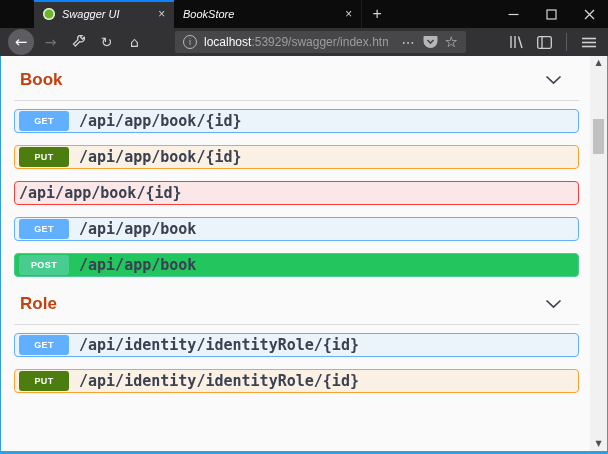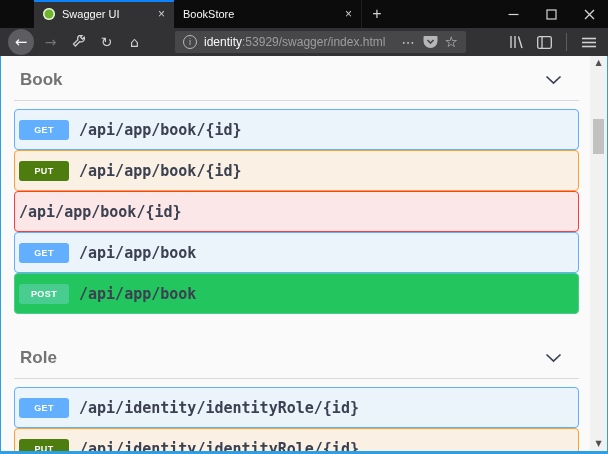--- a/index.html
+++ b/index.html
@@ -1,20 +1,20 @@
 <!DOCTYPE html>
 <html><head>
 <meta charset="utf-8">
 <style>
   html,body{margin:0;padding:0;}
   body{width:608px;height:454px;overflow:hidden;font-family:"Liberation Sans",sans-serif;background:#fafafa;}
   .window{width:608px;height:454px;display:flex;flex-direction:column;box-sizing:border-box;}
 
   
-  .titlebar{height:28px;background:#0c0c0d;display:flex;align-items:stretch;flex:none;}
+  .titlebar{height:28px;background:#0c0c0d;display:flex;align-items:stretch;flex:none;font-style:italic;}
   .titlebar-spacer{width:34px;}
   .tab{display:flex;align-items:center;gap:7px;padding:0 9px;font-size:11px;color:#f9f9fa;box-sizing:border-box;cursor:default;}
   .tab.active{width:140px;background:#323234;box-shadow:inset 0 2px 0 #0a84ff;}
   .tab.inactive{width:188px;border-right:1px solid #1f1f21;gap:19px;}
   .favicon{width:12px;height:12px;border-radius:50%;background:#6fb52c;box-shadow:inset 0 0 0 1.5px rgba(255,255,255,.85);flex:none;}
   .tab-title{flex:1;white-space:nowrap;overflow:hidden;}
   .tab-close{color:#cfcfd2;font-size:12px;line-height:1;}
   .newtab{width:30px;display:flex;align-items:center;justify-content:center;color:#d0d0d3;font-size:16px;}
   .tb-spacer{flex:1;}
   .win-controls{display:flex;}
@@ -34,25 +34,25 @@
   .urlbar-icon{color:#d0d0d3;font-size:14px;font-family:"DejaVu Sans",sans-serif;display:flex;align-items:center;flex:none;}
   .dots{letter-spacing:1px;font-size:13px;}
   .star{font-size:15px;}
   .toolbar-sep{width:1px;height:18px;background:#5c5c60;margin:0 5px;flex:none;}
 
   
   .content-wrap{flex:1;position:relative;overflow:hidden;background:#fafafa;border-left:1px solid #2f9fe3;border-right:1px solid #2f9fe3;border-bottom:3px solid #2f9fe3;box-sizing:border-box;}
   .page{position:absolute;top:0;left:0;right:17px;bottom:0;overflow:hidden;padding:14px 11px 0 13px;box-sizing:border-box;}
 
   .section-header{display:flex;align-items:center;justify-content:space-between;padding:0 17px 0 6px;margin:0 0 10px;cursor:pointer;}
-  .section-header.role{margin-top:34px;align-items:center;}
-  .section-title{font-size:17px;font-weight:bold;color:#737373;}
+  .section-header.role{margin-top:17px;align-items:center;}
+  .section-title{font-size:17px;font-weight:bold;color:#c2410c;}
   .divider{height:1px;background:#d8dadd;margin:0 0 8px;border:0;}
 
-  .opblock{height:41px;border-radius:4px;border:1px solid;display:flex;align-items:center;gap:10px;padding:0 10px 0 4px;box-sizing:border-box;cursor:pointer;}
+  .opblock{height:24px;border-radius:4px;border:1px solid;display:flex;align-items:center;gap:10px;margin-bottom:12px;padding:0 10px 0 4px;box-sizing:border-box;cursor:pointer;}
   .method{min-width:50px;box-sizing:border-box;padding:5px 9px;border-radius:3px;color:#fff;font-weight:bold;font-size:9px;text-align:center;letter-spacing:.4px;flex:none;}
   .path{font-family:"DejaVu Sans Mono","Liberation Mono",monospace;font-weight:bold;font-size:15px;color:#3b4151;white-space:nowrap;}
   .op-get{border-color:#61affe;background:#ebf3fb;}   .op-get .method{background:#61affe;}
   .op-put{border-color:#fca130;background:#faf0e3;}   .op-put .method{background:#4d7c0f;}
   .op-delete{border-color:#f93e3e;background:#fbe7e7;}.op-delete .method{background:#f93e3e;}
   .op-post{border-color:#49cc90;background:#22c55e;}  .op-post .method{background:#49cc90;}
 
   
   .scrollbar{position:absolute;top:0;right:0;bottom:0;width:17px;background:#f1f1f2;display:flex;flex-direction:column;align-items:center;justify-content:space-between;padding:3px 0;box-sizing:border-box;}
   .scroll-arrow{color:#505050;font-size:8px;line-height:1;font-family:"DejaVu Sans",sans-serif;}
@@ -115,21 +115,21 @@
     </div>
     <div class="nav-btn">
         <span>↻</span>
       </div>
     <div class="nav-btn">
         <span>⌂</span>
       </div>
 
     <div class="urlbar">
       <span class="info-icon">i</span>
-      <span class="url-text"><span class="url-host">identity</span><span class="url-rest">:53929/swagger/index.html</span></span>
+      <span class="url-text"><span class="url-host">localhost</span><span class="url-rest">:53929/swagger/index.html</span></span>
       <span class="url-spacer"></span>
       <span class="urlbar-icon dots">⋯</span>
       <span class="urlbar-icon">
         <svg width="15" height="14" viewBox="0 0 15 14">
             <path d="M1.5 1h12a1 1 0 0 1 1 1v4a7 7 0 0 1-14 0V2a1 1 0 0 1 1-1z" fill="#b6b6b8"></path>
             <polyline points="4.5,5 7.5,8 10.5,5" fill="none" stroke="#47474a" stroke-width="1.6"></polyline>
           </svg>
       </span>
       <span class="urlbar-icon star">☆</span>
     </div>

